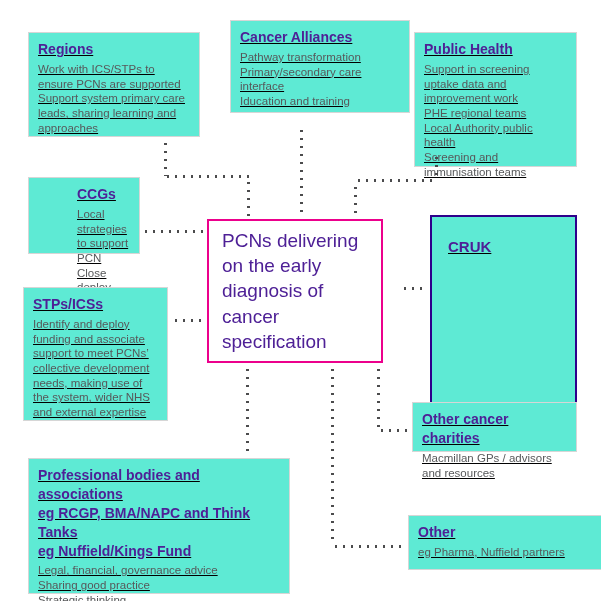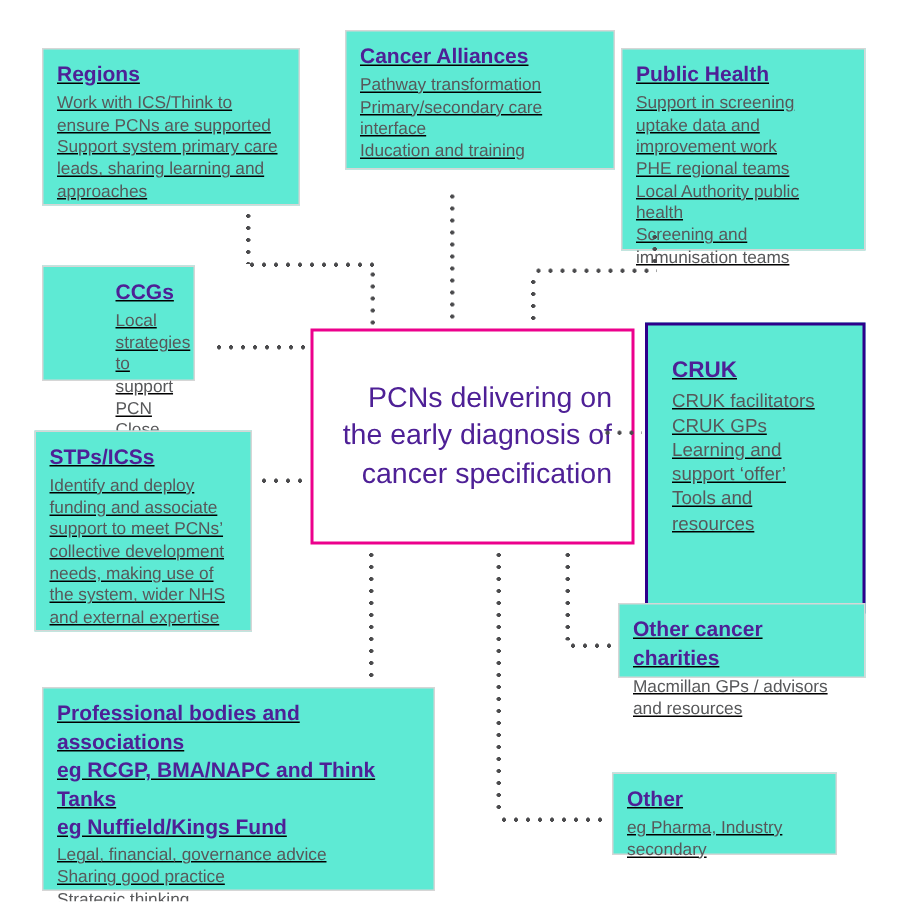--- a/index.html
+++ b/index.html
@@ -15,37 +15,37 @@
   .box-title{
     margin:0 0 3px 0;font-size:14px;font-weight:bold;color:#4e2096;
     line-height:1.35;white-space:pre-line;
   }
   .box-body{
     margin:0;font-size:11.5px;color:#57585a;line-height:1.28;white-space:pre-line;
   }
   .b-regions{left:28px;top:32px;width:172px;height:105px;}
   .b-cancer-alliances{left:230px;top:20px;width:180px;height:93px;}
   .b-public-health{left:414px;top:32px;width:163px;height:135px;}
-  .b-ccgs{left:28px;top:177px;width:102px;height:77px;padding-left:48px;}
+  .b-ccgs{left:28px;top:177px;width:112px;height:77px;padding-left:48px;}
   .b-stps{left:23px;top:287px;width:145px;height:134px;}
   .b-other-charities{left:412px;top:402px;width:165px;height:50px;}
   .b-professional{left:28px;top:458px;width:262px;height:136px;}
-  .b-other{left:408px;top:515px;width:150px;height:55px;}
+  .b-other{left:408px;top:515px;width:194px;height:55px;}
   
   .b-cruk{
     left:430px;top:215px;width:147px;height:194px;
     border:2px solid #2e008b;padding:20px 16px 8px 16px;
   }
   .b-cruk .box-title{font-size:15px;margin-bottom:2px;}
   .b-cruk .box-body{font-size:12.5px;line-height:1.3;}
   
   .b-center{
-    position:absolute;left:207px;top:219px;width:216px;height:144px;
+    position:absolute;left:207px;top:219px;width:176px;height:144px;
     box-sizing:border-box;border:2px solid #ec008c;background:#ffffff;
-    display:flex;align-items:center;justify-content:center;text-align:right;
+    display:flex;align-items:center;justify-content:center;text-align:left;
     padding:0 13px;
   }
   .center-text{
     font-size:19px;font-weight:500;color:#4e2096;line-height:1.32;margin:0;
   }
   
   .conn{position:absolute;}
   .conn-h{
     height:3px;
     background-image:radial-gradient(circle,#4b4b4d 1.35px,transparent 1.5px);
@@ -72,21 +72,21 @@
   .c-i1{left:331px;top:366px;height:177px;}
   .c-i2{left:332px;top:545px;width:74px;}
 </style>
 </head>
 <body>
 
 <div class="canvas">
 
   <div class="box b-regions">
     <h3 class="box-title">Regions</h3>
-    <p class="box-body">Work with ICS/Think to ensure PCNs are supported
+    <p class="box-body">Work with ICS/STPs to ensure PCNs are supported
 Support system primary care leads, sharing learning and approaches</p>
   </div>
 
   <div class="box b-cancer-alliances">
     <h3 class="box-title">Cancer Alliances</h3>
     <p class="box-body">Pathway transformation
 Primary/secondary care interface
 Iducation and training</p>
   </div>
 
@@ -104,43 +104,39 @@
 Close deploy</p>
   </div>
 
   <div class="box b-stps">
     <h3 class="box-title">STPs/ICSs</h3>
     <p class="box-body">Identify and deploy funding and associate support to meet PCNs’ collective development needs, making use of the system, wider NHS and external expertise</p>
   </div>
 
   <div class="box b-cruk">
     <h3 class="box-title">CRUK</h3>
-    <p class="box-body">CRUK facilitators
-CRUK GPs
-Learning and support ‘offer’
-Tools and resources</p>
   </div>
 
   <div class="box b-other-charities">
     <h3 class="box-title">Other cancer charities</h3>
     <p class="box-body">Macmillan GPs / advisors and resources</p>
   </div>
 
   <div class="box b-professional">
     <h3 class="box-title">Professional bodies and associations
 eg RCGP, BMA/NAPC and Think Tanks
 eg Nuffield/Kings Fund</h3>
     <p class="box-body">Legal, financial, governance advice
 Sharing good practice
 Strategic thinking</p>
   </div>
 
   <div class="box b-other">
     <h3 class="box-title">Other</h3>
-    <p class="box-body">eg Pharma, Industry secondary</p>
+    <p class="box-body">eg Pharma, Nuffield partners</p>
   </div>
 
   <div class="b-center">
     <p class="center-text">PCNs delivering on the early diagnosis of cancer specification</p>
   </div>
 
   <div class="conn conn-v c-a1"></div>
   <div class="conn conn-h c-a2"></div>
   <div class="conn conn-v c-a3"></div>
 

